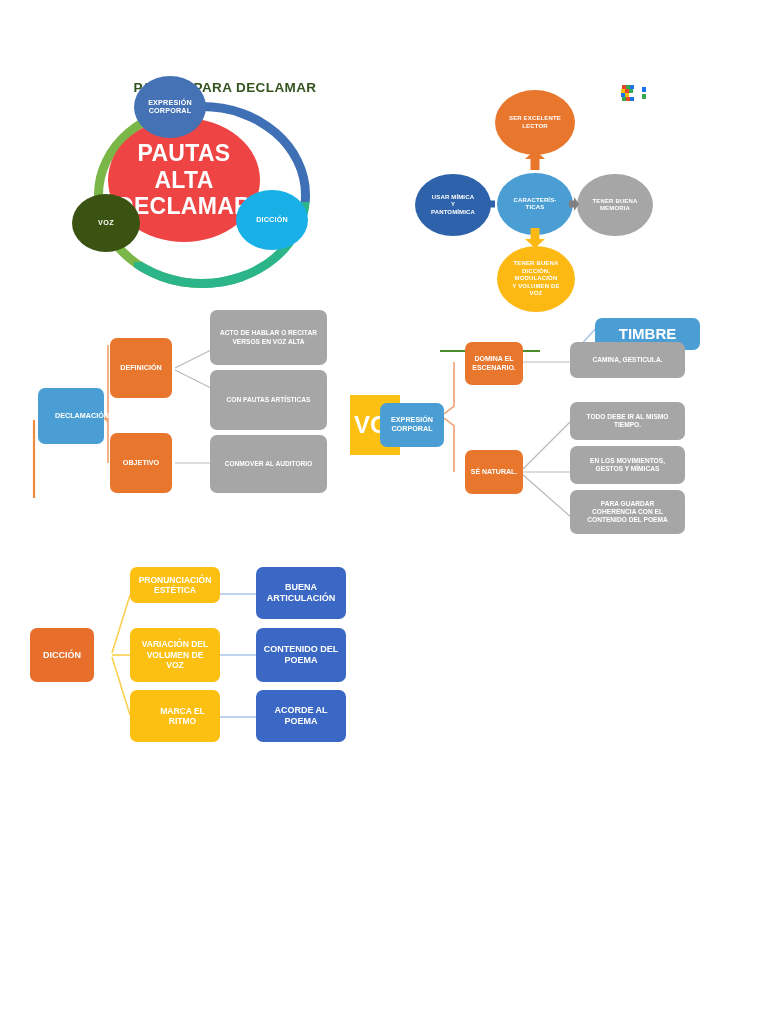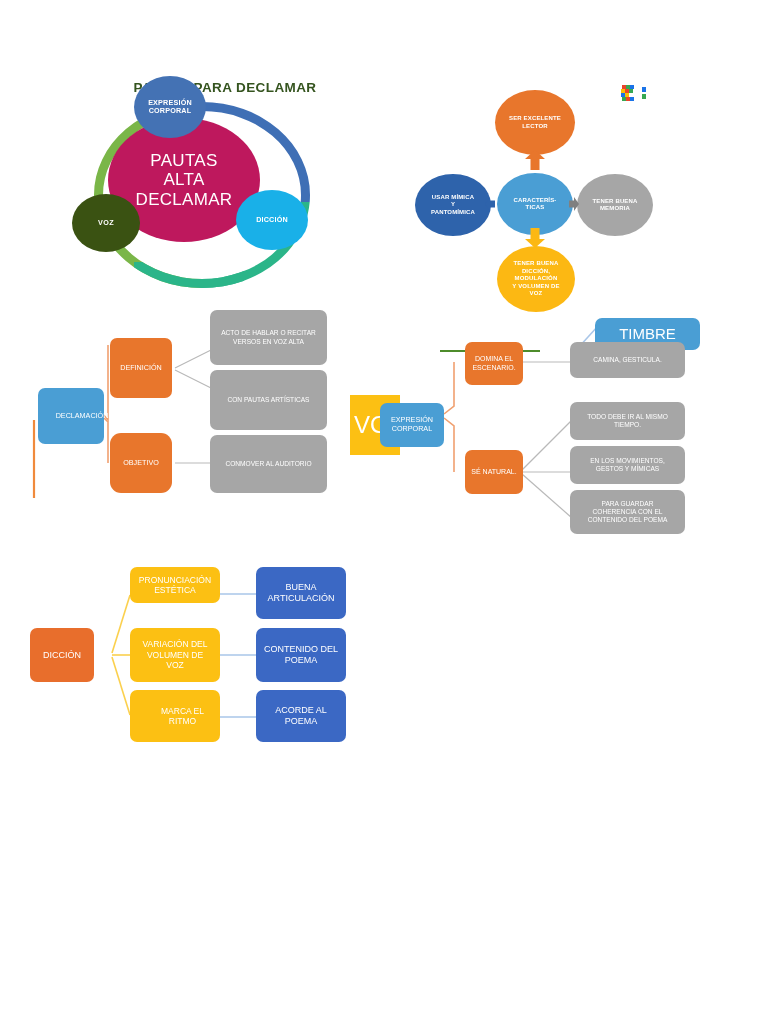--- a/index.html
+++ b/index.html
@@ -57,23 +57,23 @@
     display: flex;
     align-items: center;
     justify-content: center;
     text-align: center;
     color: #ffffff;
     line-height: 1.15;
     box-sizing: border-box;
   }
   #core {
     left: 48px; top: 48px; width: 152px; height: 124px;
-    background: #be185d;
-    font-size: 17px;
-    font-weight: normal;
+    background: #ef4444;
+    font-size: 23px;
+    font-weight: bold;
     letter-spacing: .3px;
     z-index: 4;
   }
   #bubExp {
     left: 74px; top: 6px; width: 72px; height: 62px;
     background: #4472b4;
     font-size: 7.2px; font-weight: bold; letter-spacing: .2px;
     z-index: 5;
   }
   #bubVoz {
@@ -124,21 +124,21 @@
   
   .box {
     position: absolute;
     border-radius: 7px;
     display: flex; align-items: center; justify-content: center;
     text-align: center;
     color: #ffffff;
     box-sizing: border-box;
     line-height: 1.22;
     padding: 2px 5px;
-    font-weight: normal;
+    font-weight: bold;
   }
   .box.grey   { background: #a6a6a6; }
   .box.orange { background: #e8762c; }
   .box.blue   { background: #4a9ed4; }
   .box.navy   { background: #3b68c4; }
   .box.yellow { background: #fcc013; }
   .box.dorange{ background: #e86e2c; }
   .box.lblue  { background: #4a9ed4; }
 
   svg.links { position: absolute; left: 0; top: 0; overflow: visible; }
@@ -296,21 +296,21 @@
     </svg>
 
     <div class="box blue" style="left:8px; top:88px; width:66px; height:56px; font-size:7.2px;padding-left:27px;">
       <span>DECLAMACIÓN</span>
     </div>
 
     <div class="box orange" style="left:80px; top:38px; width:62px; height:60px; font-size:7.2px;">
       <span>DEFINICIÓN</span>
     </div>
 
-    <div class="box orange" style="left:80px; top:133px; width:62px; height:60px; font-size:7.2px;border-radius:11px;">
+    <div class="box orange" style="left:80px; top:133px; width:62px; height:60px; font-size:7.2px;">
       <span>OBJETIVO</span>
     </div>
 
     <div class="box grey" style="left:180px; top:10px; width:117px; height:55px; font-size:6.6px;">
       <div>
         <div>ACTO DE HABLAR O RECITAR</div>
         <div>VERSOS EN VOZ ALTA</div>
       </div>
     </div>
 

